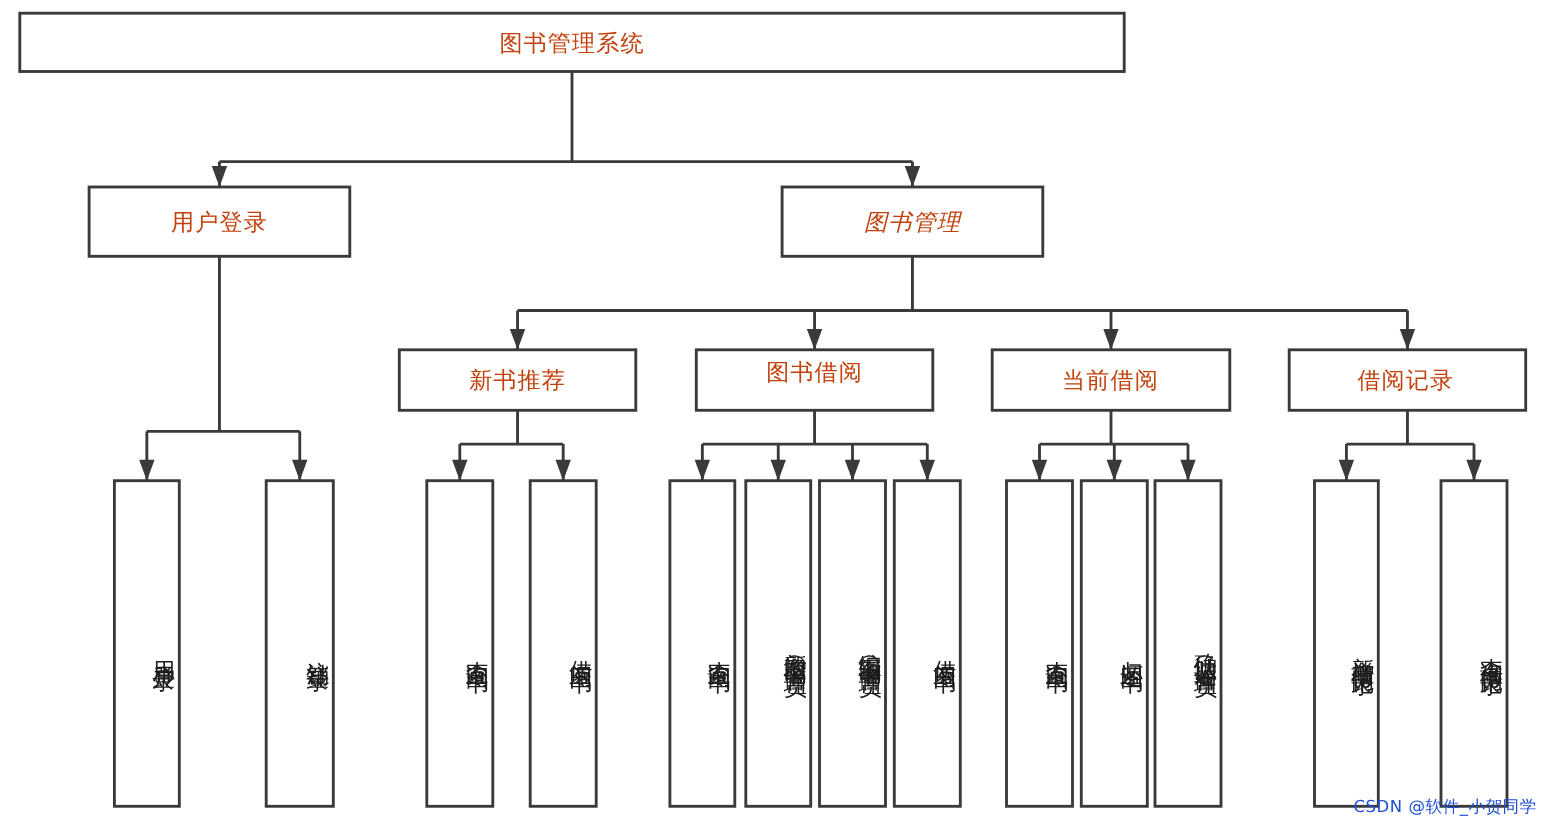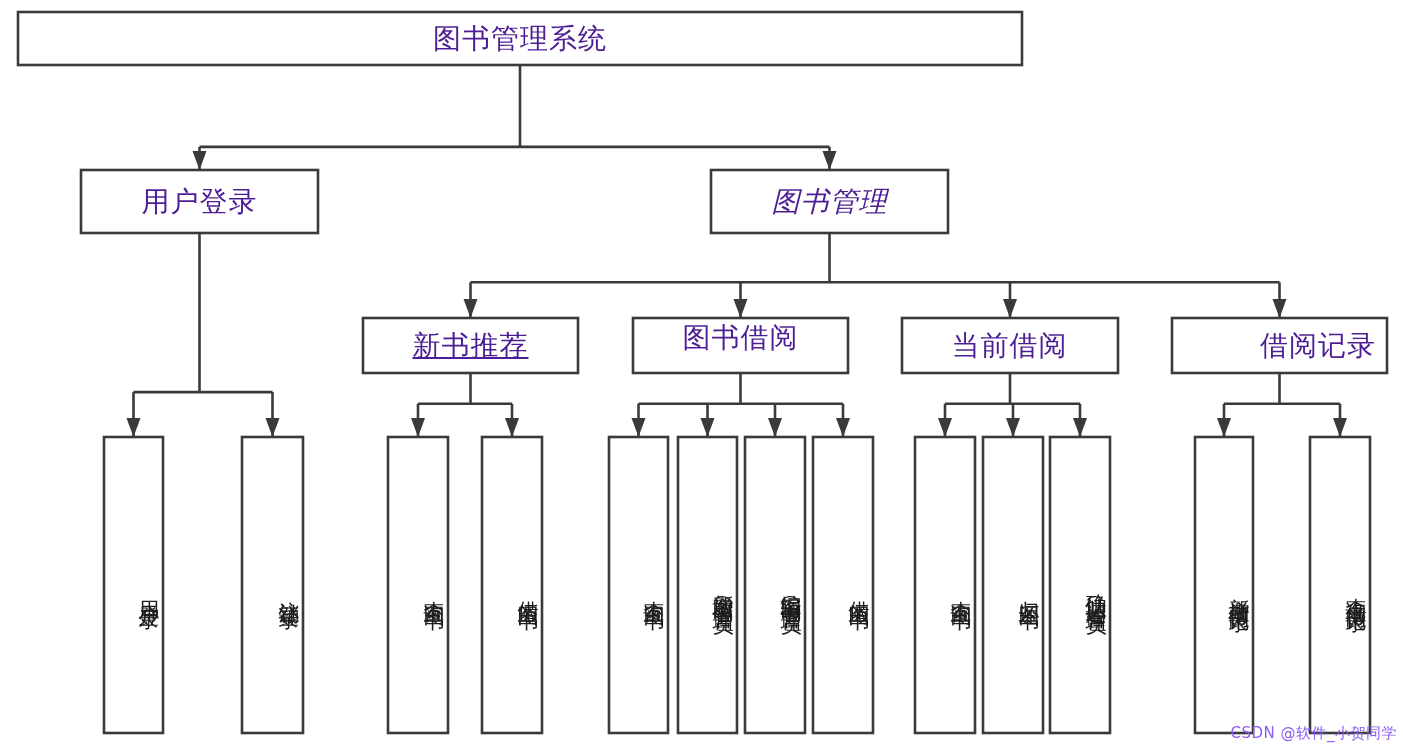--- a/index.html
+++ b/index.html
@@ -40,22 +40,22 @@
   }
   .arrow-head {
     fill: #3a3a3a;
     stroke: none;
   }
   .node-label-h {
     position: absolute;
     display: flex;
     align-items: center;
     justify-content: center;
-    color: #4c1d95;
-    font-size: 28px;
+    color: #c2410c;
+    font-size: 21px;
     letter-spacing: 1px;
     white-space: nowrap;
     pointer-events: none;
   }
   .node-label-v {
     position: absolute;
     display: flex;
     align-items: flex-start;
     justify-content: center;
     color: #1d1d1d;
@@ -64,21 +64,21 @@
     text-orientation: upright;
     letter-spacing: 3px;
     white-space: nowrap;
     pointer-events: none;
   }
   .watermark {
     position: absolute;
     right: 8px;
     bottom: 4px;
     font-size: 15px;
-    color: #8b5cf6;
+    color: #1d4ed8;
     letter-spacing: 0.5px;
     white-space: nowrap;
     pointer-events: none;
   }
 </style>
 </head>
 <body>
 
 <div id="diagram-root">
 
@@ -158,24 +158,24 @@
         <rect x="1050" y="437" width="60" height="296" class="node-box"></rect>
         <rect x="1195" y="437" width="58" height="296" class="node-box"></rect>
         <rect x="1310" y="437" width="60" height="296" class="node-box"></rect>
       </g>
   </svg>
 
   <div id="label-layer">
       <div class="node-label-h" style="left: 18px; top: 12px; width: 1004px; height: 53px;">图书管理系统</div>
       <div class="node-label-h" style="left: 81px; top: 170px; width: 237px; height: 63px;">用户登录</div>
       <div class="node-label-h" style="left: 711px; top: 170px; width: 237px; height: 63px; font-style: italic;">图书管理</div>
-      <div class="node-label-h" style="left: 363px; top: 318px; width: 215px; height: 55px; text-decoration: underline;">新书推荐</div>
+      <div class="node-label-h" style="left: 363px; top: 318px; width: 215px; height: 55px;">新书推荐</div>
       <div class="node-label-h" style="left: 633px; top: 318px; width: 215px; height: 39px;">图书借阅</div>
       <div class="node-label-h" style="left: 902px; top: 318px; width: 215px; height: 55px;">当前借阅</div>
-      <div class="node-label-h" style="left: 1232px; top: 318px; width: 172px; height: 55px;">借阅记录</div>
+      <div class="node-label-h" style="left: 1192px; top: 318px; width: 172px; height: 55px;">借阅记录</div>
       <div class="node-label-v" style="left: 104px; top: 437px; width: 59px; height: 296px; padding-top: 10px; box-sizing: border-box;">用户登录</div>
       <div class="node-label-v" style="left: 242px; top: 437px; width: 61px; height: 296px; padding-top: 10px; box-sizing: border-box;">注销登录</div>
       <div class="node-label-v" style="left: 388px; top: 437px; width: 60px; height: 296px; padding-top: 10px; box-sizing: border-box;">查询图书</div>
       <div class="node-label-v" style="left: 482px; top: 437px; width: 60px; height: 296px; padding-top: 10px; box-sizing: border-box;">借阅图书</div>
       <div class="node-label-v" style="left: 609px; top: 437px; width: 59px; height: 296px; padding-top: 10px; box-sizing: border-box;">查询图书</div>
       <div class="node-label-v" style="left: 678px; top: 437px; width: 59px; height: 296px; padding-top: 10px; box-sizing: border-box;">新增图书（管理员）</div>
       <div class="node-label-v" style="left: 745px; top: 437px; width: 60px; height: 296px; padding-top: 10px; box-sizing: border-box;">编辑图书（管理员）</div>
       <div class="node-label-v" style="left: 813px; top: 437px; width: 60px; height: 296px; padding-top: 10px; box-sizing: border-box;">借阅图书</div>
       <div class="node-label-v" style="left: 915px; top: 437px; width: 60px; height: 296px; padding-top: 10px; box-sizing: border-box;">查询图书</div>
       <div class="node-label-v" style="left: 983px; top: 437px; width: 60px; height: 296px; padding-top: 10px; box-sizing: border-box;">归还图书</div>

